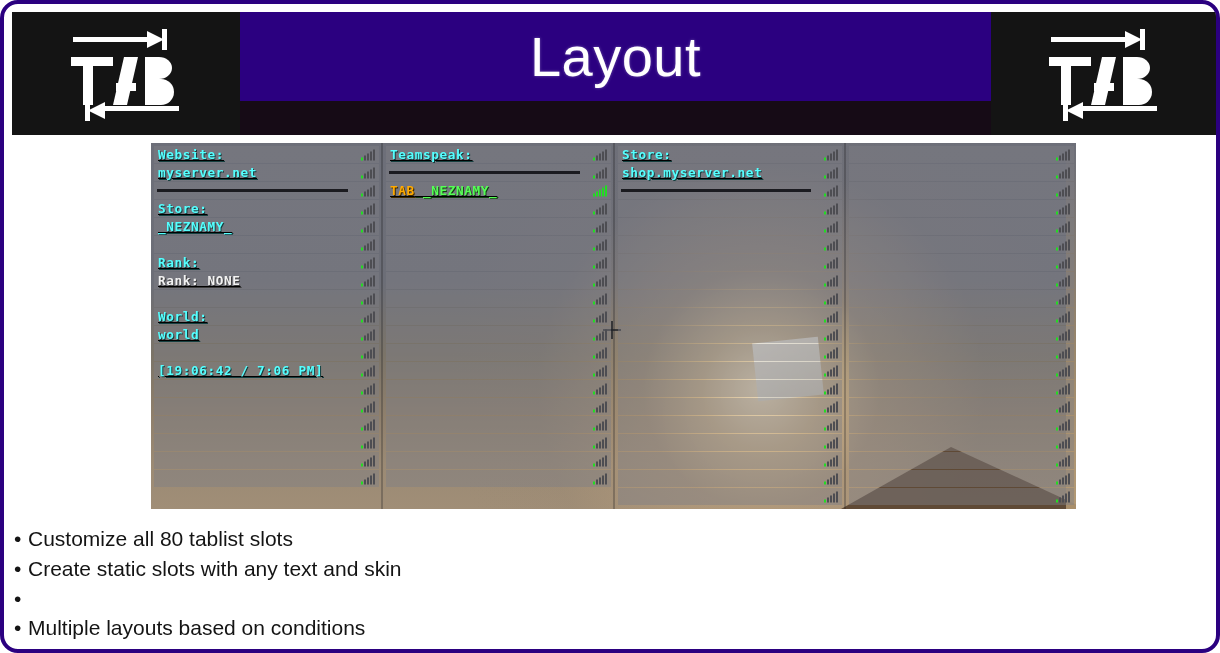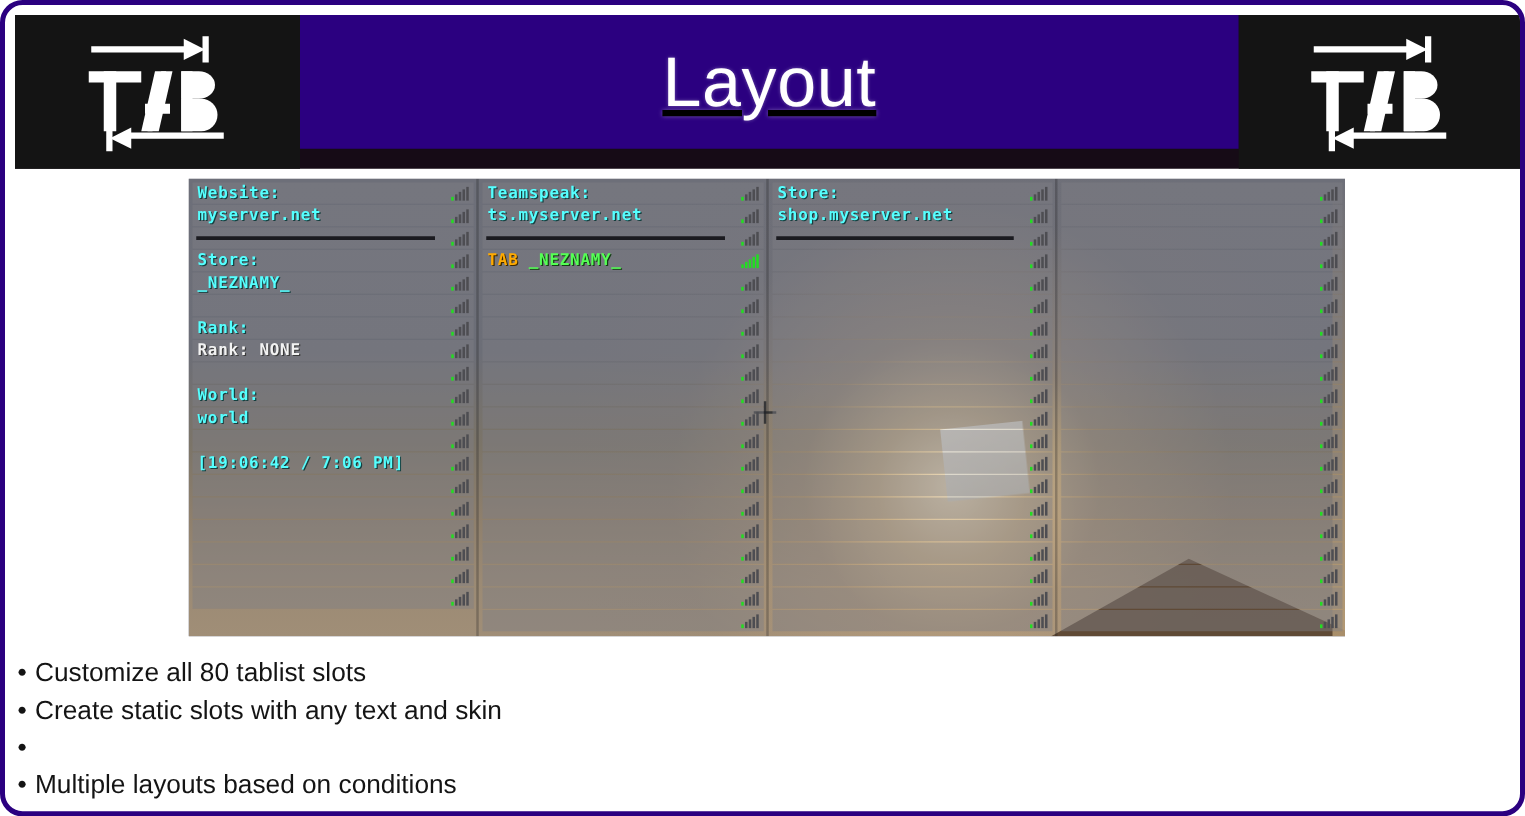--- a/index.html
+++ b/index.html
@@ -28,23 +28,23 @@
     background: #160b16;
   }
   .logo-panel {
     width: 228px; height: 123px;
     background: #141414;
     display: flex; align-items: center; justify-content: center;
     flex: 0 0 228px;
   }
   .logo-panel.right { flex: 0 0 225px; width: 225px; }
   .title-band {
-    flex: 1 1 auto; height: 107px;
+    flex: 1 1 auto; height: 89px;
     background: #2b0080;
-    display: flex; align-items: center; justify-content: center; text-decoration: underline;
+    display: flex; align-items: center; justify-content: center;
   }
   #slide-title {
     color: #ffffff;
     font-size: 56px;
     font-weight: 400;
     letter-spacing: 0.5px;
     line-height: 1;
     text-shadow: 0 0 3px rgba(255,255,255,0.35);
   }
 
@@ -98,20 +98,21 @@
   #mc-crosshair::before { left: 8px; top: 0; width: 2px; height: 18px; }
   #mc-crosshair::after  { left: 0; top: 8px; width: 18px; height: 2px; }
 
   .tl-col {
     position: relative;
     flex: 1 1 0;
     height: 366px;
     padding: 3px 2px 3px 3px;
     display: flex; flex-direction: column;
     gap: 1px;
+    text-decoration: underline;
   }
   .tl-col + .tl-col { border-left: 2px solid rgba(30,30,34,0.28); }
 
   .tl-row {
     position: relative;
     height: 17px;
     background: rgba(126,126,134,0.46);
     display: flex; align-items: center;
     padding-left: 4px;
     overflow: hidden;
@@ -429,30 +430,20 @@
         <div class="tl-row">
           <div class="tl-text"><span class="c-aqua">Teamspeak:</span></div>
           <div class="ping lit">
             <i></i>
             <i></i>
             <i></i>
             <i></i>
             <i></i>
           </div>
         </div>
-        <div class="tl-row">
-          <div class="tl-text"><span class="c-aqua">ts.myserver.net</span></div>
-          <div class="ping lit">
-            <i></i>
-            <i></i>
-            <i></i>
-            <i></i>
-            <i></i>
-          </div>
-        </div>
         <div class="tl-sep">
           <div class="line"></div>
           <div class="ping lit">
             <i></i>
             <i></i>
             <i></i>
             <i></i>
             <i></i>
           </div>
         </div>

